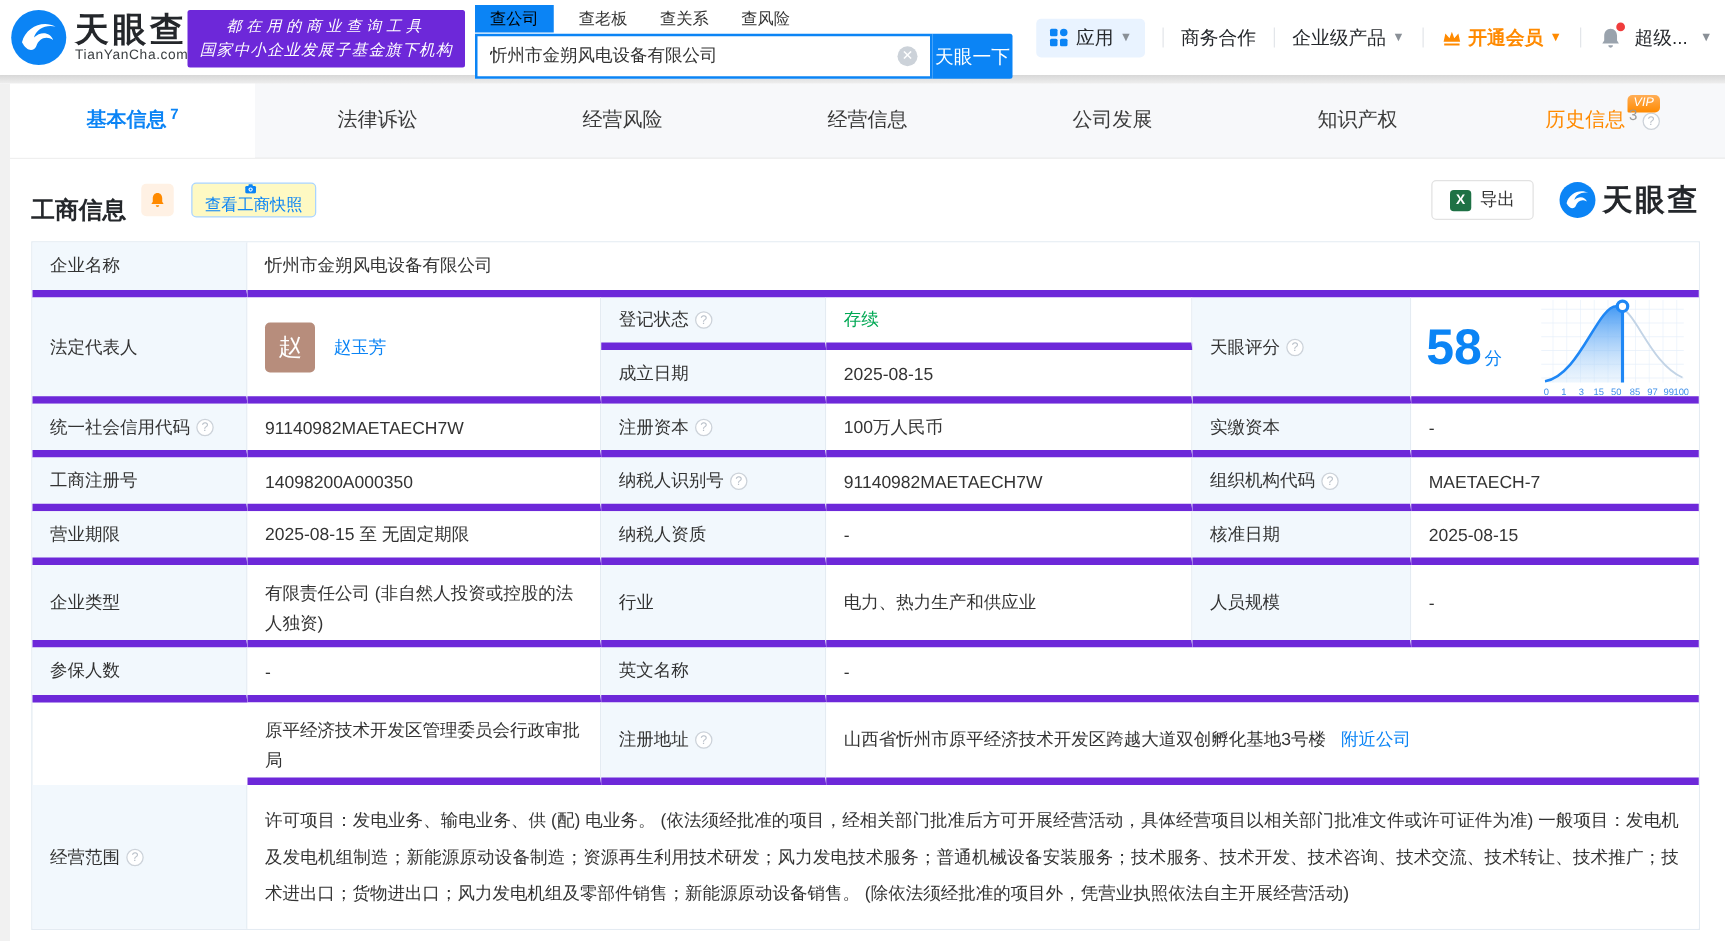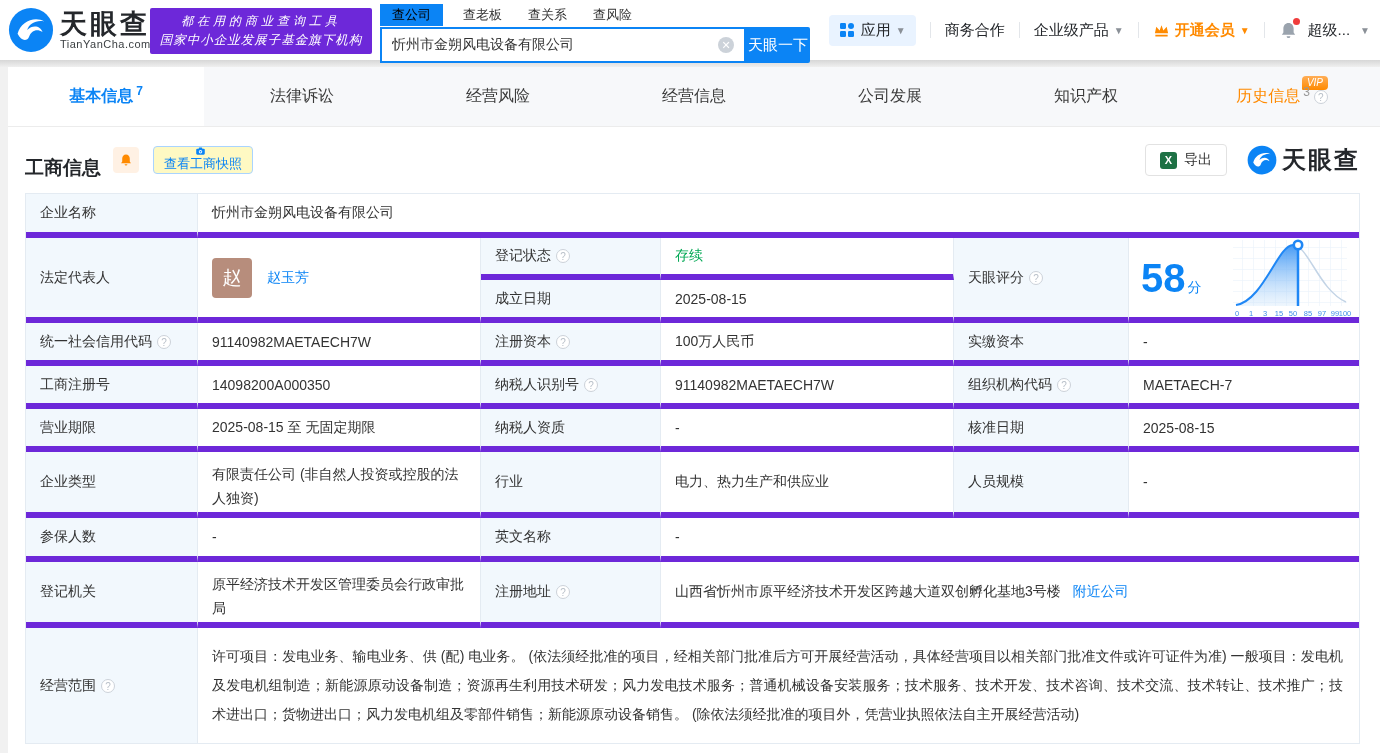--- a/index.html
+++ b/index.html
@@ -391,23 +391,20 @@
     <div class="c" style="grid-area:8/2/9/3">
         <span class="dash">-</span>
       </div>
     <div class="c lbl" style="grid-area:8/3/9/4">
         <span>英文名称</span>
       </div>
     <div class="c no-r" style="grid-area:8/4/9/7">
         <span class="dash">-</span>
       </div>
 
-    <div class="c lbl" style="grid-area:9/1/10/2">
-        <span>登记机关</span>
-      </div>
     <div class="c block" style="grid-area:9/2/10/3; padding-top:10px"><span>原平经济技术开发区管理委员会行政审批局</span></div>
     <div class="c lbl" style="grid-area:9/3/10/4">
       <span>注册地址</span>
         <span class="q-icon">?</span>
     </div>
     <div class="c no-r" style="grid-area:9/4/10/7">
       <span>山西省忻州市原平经济技术开发区跨越大道双创孵化基地3号楼</span>
       <a class="link" style="margin-left:12px">附近公司</a>
     </div>
 

